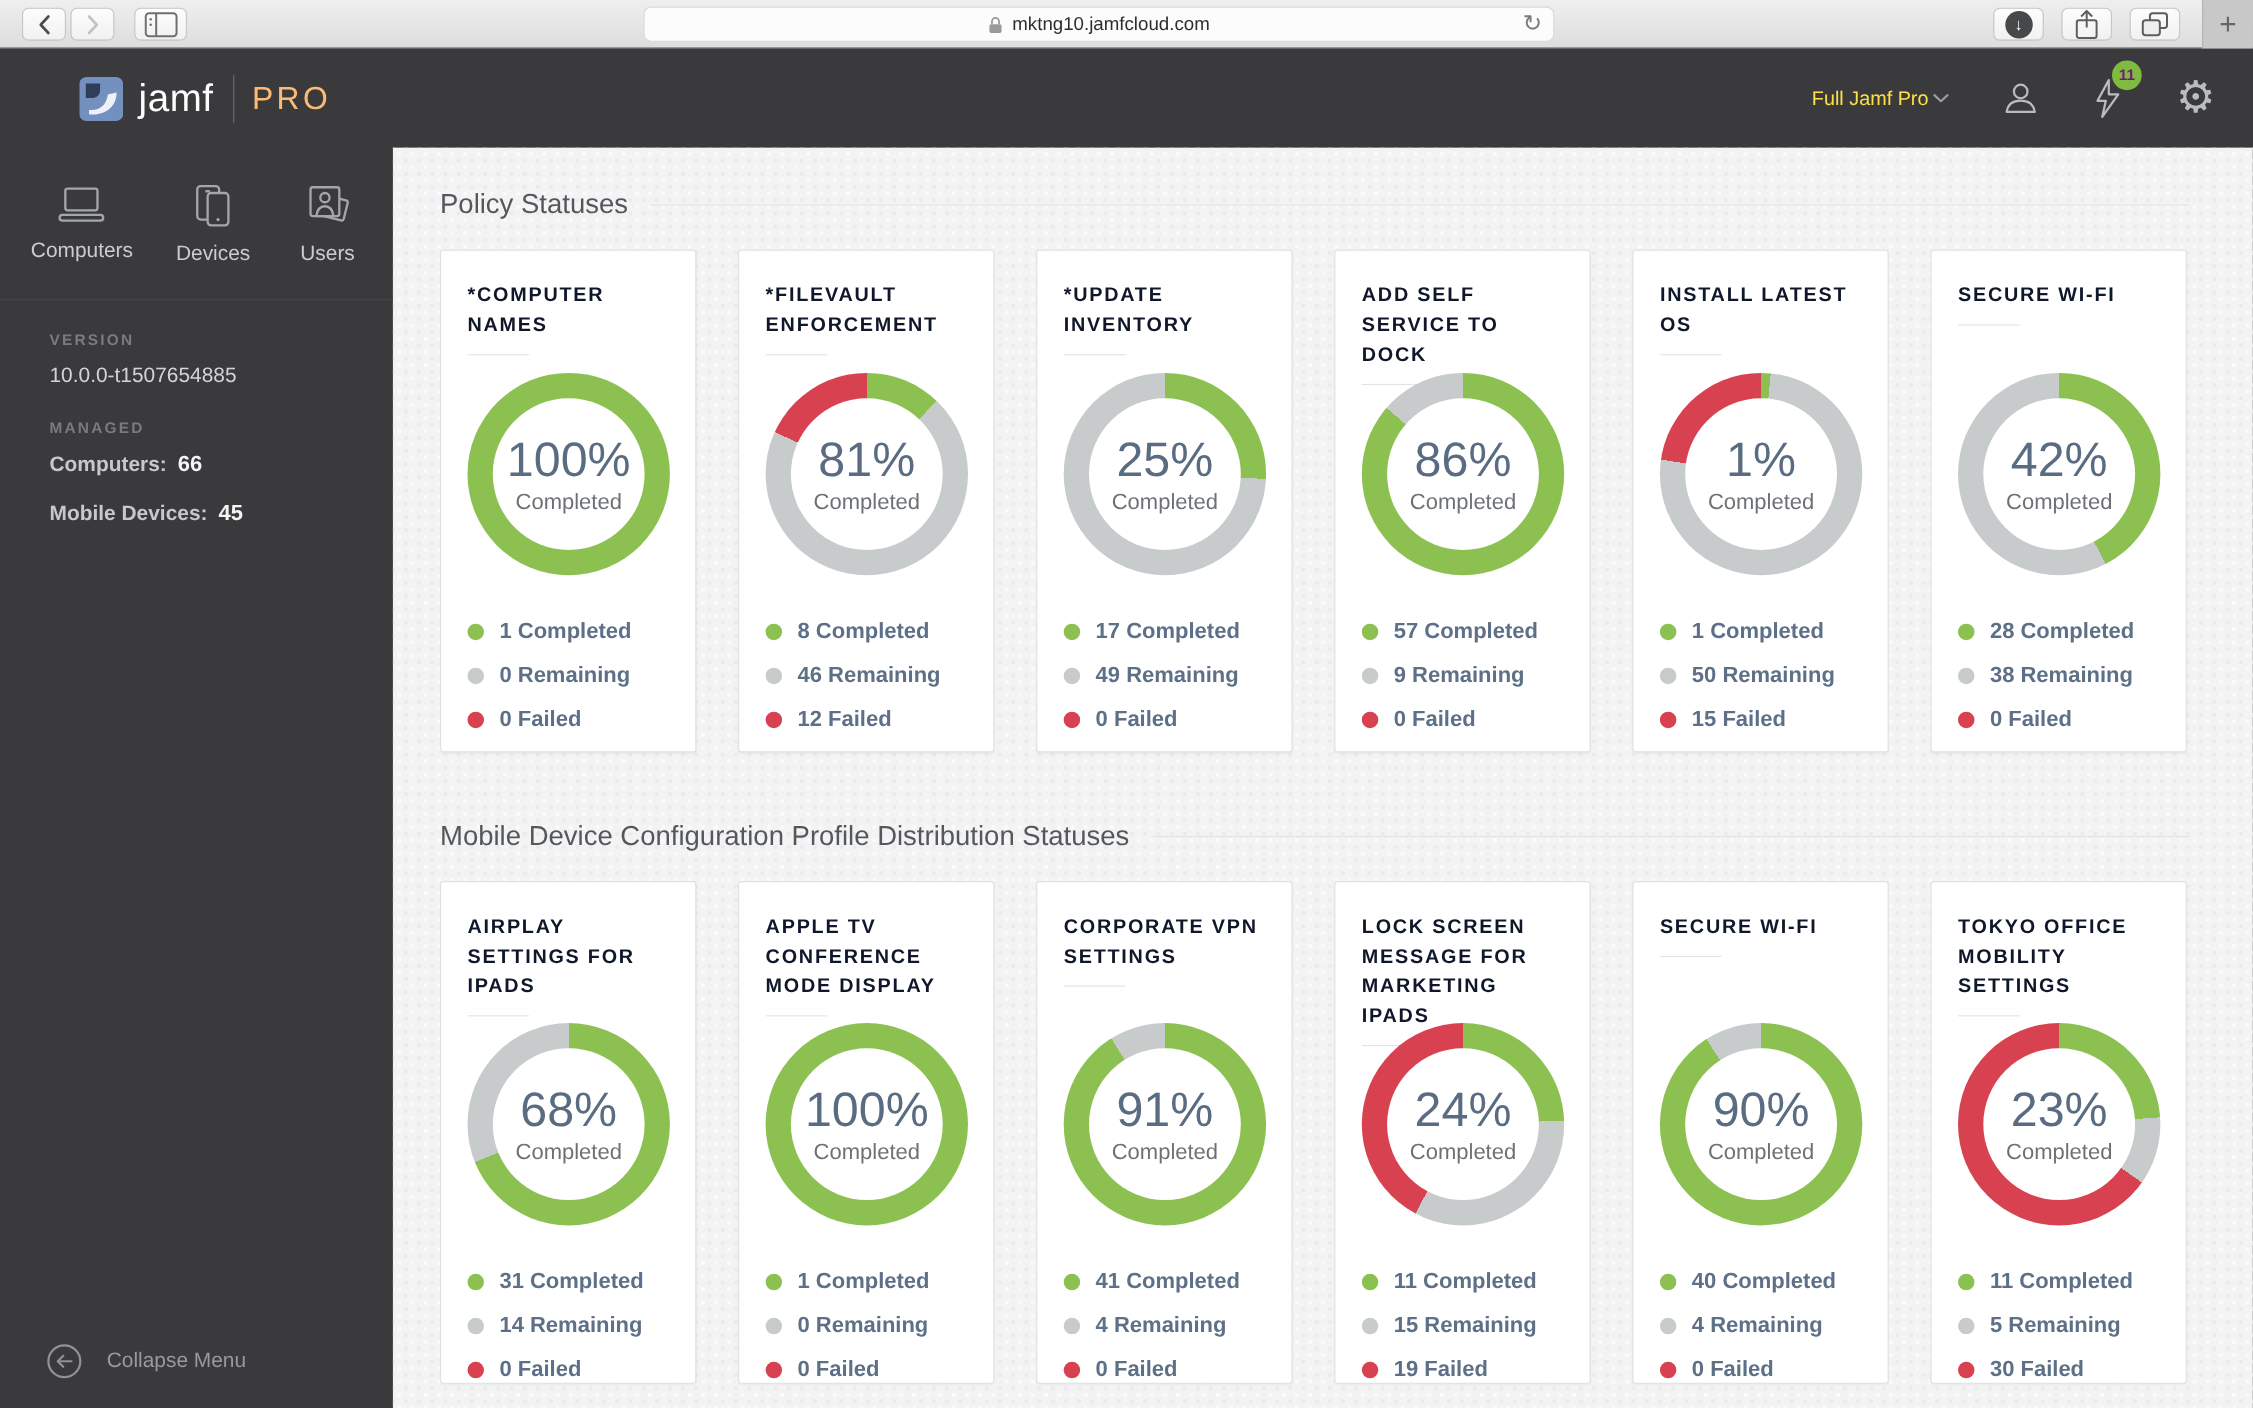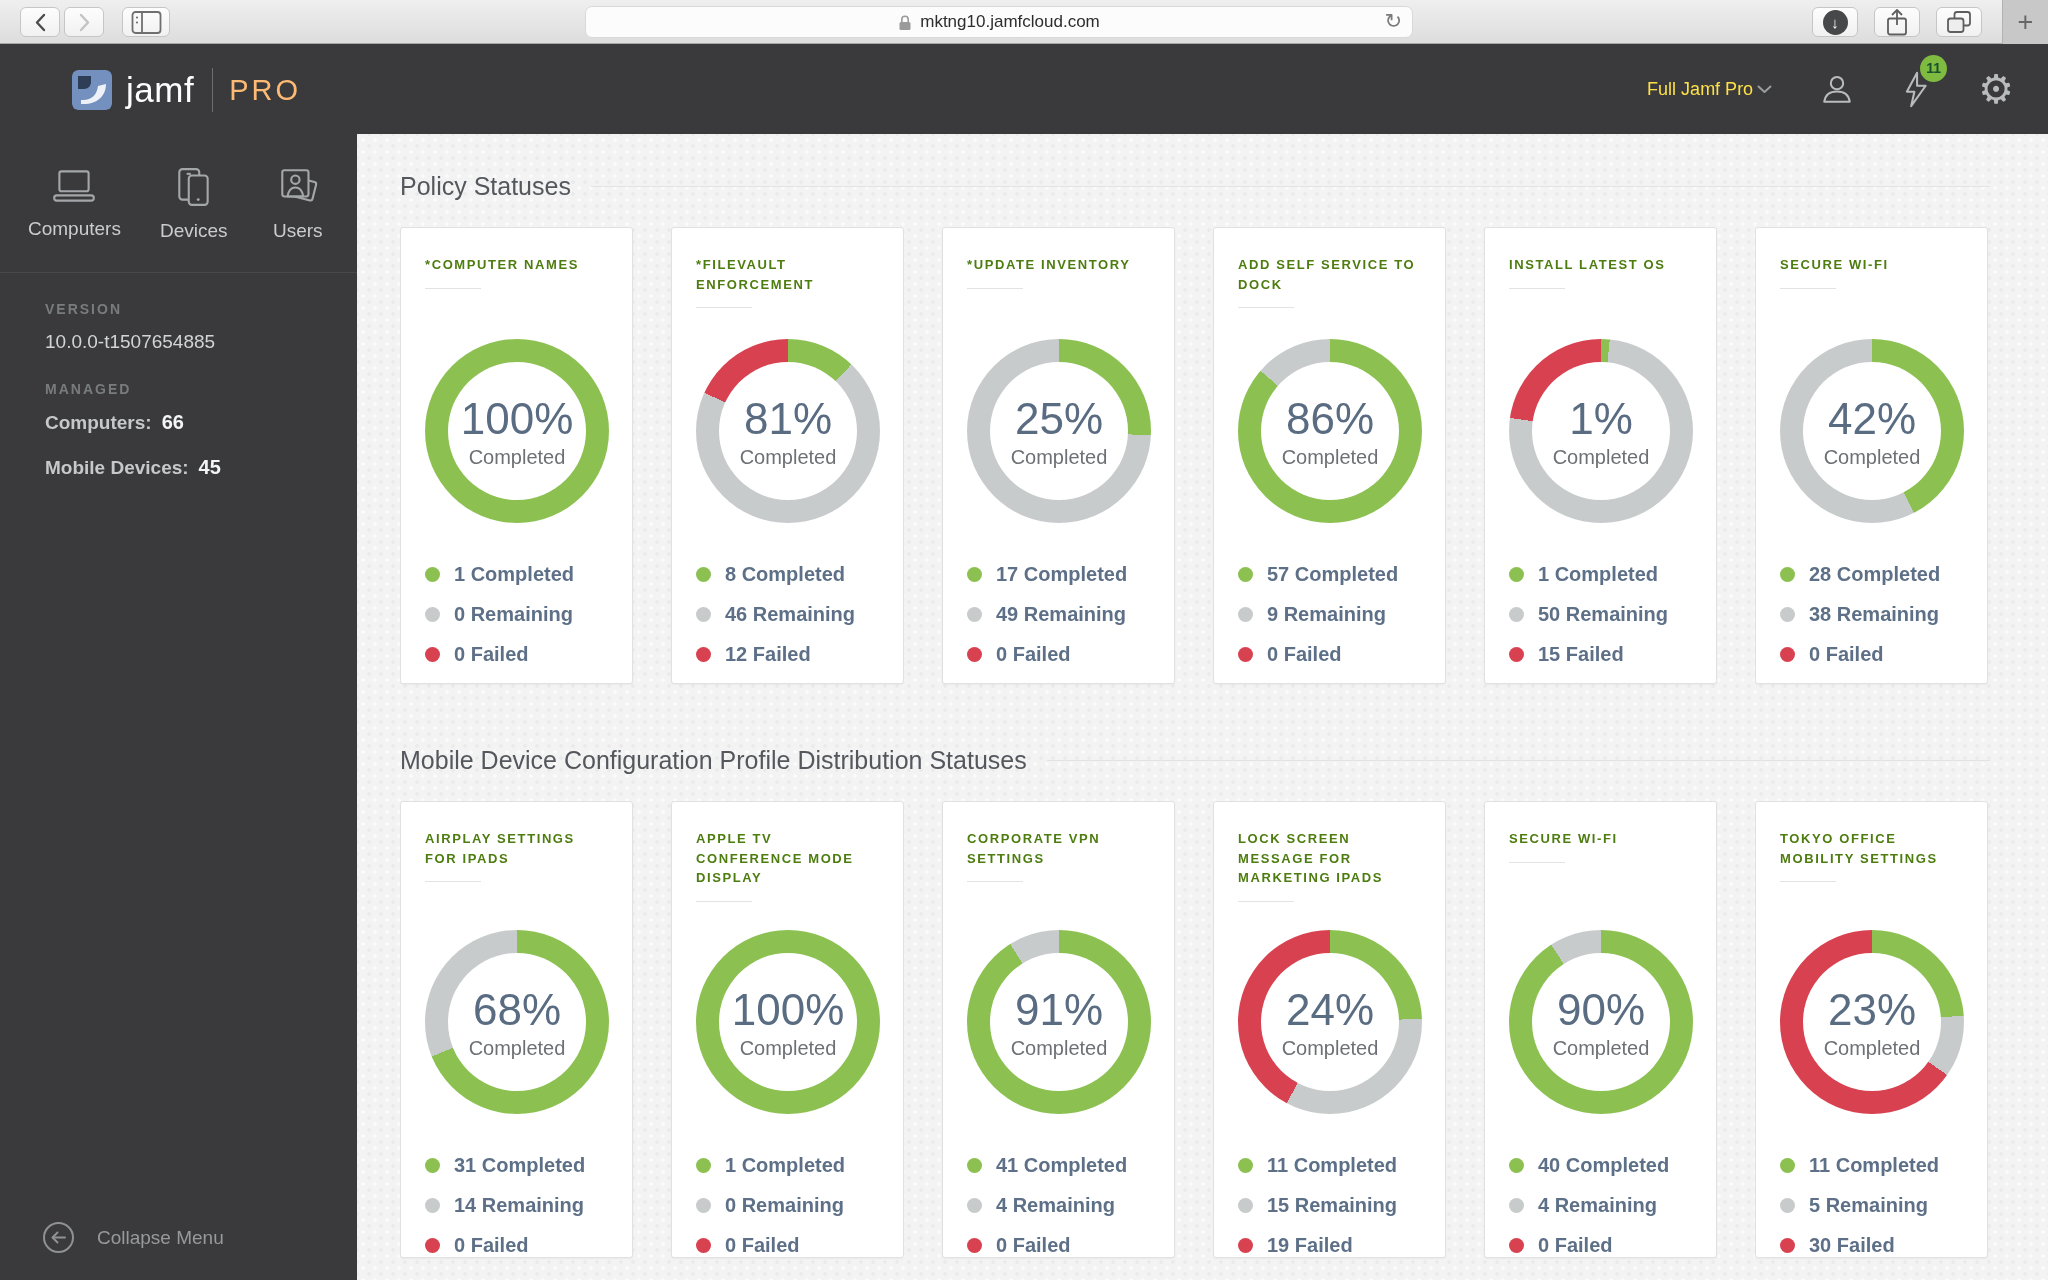--- a/index.html
+++ b/index.html
@@ -32,21 +32,21 @@
   .app-header { position:absolute; left:0; top:44px; width:2048px; height:90px; background:#3a3a3c; z-index:20; }
   .brand { position:absolute; left:72px; top:24px; display:flex; align-items:center; }
   .brand-mark { width:40px; height:40px; border-radius:6px; overflow:hidden; }
   .brand-name { color:#fdfdfd; font-size:35px; margin-left:14px; letter-spacing:.5px; }
   .brand-divider { width:1px; height:44px; background:#6c6f71; margin:0 16px 0 18px; }
   .brand-suffix { color:#fdba74; font-size:29px; letter-spacing:3px; }
   .header-right { position:absolute; right:34px; top:0; height:90px; display:flex; align-items:center; gap:48px; }
   .context-picker { display:flex; align-items:center; gap:4px; color:#fde047; font-size:18px; }
   .icon-btn { position:relative; display:flex; align-items:center; justify-content:center; }
   .badge { position:absolute; top:-16px; right:-17px; min-width:27px; height:27px; border-radius:50%;
-    color:#14532d; font-size:14px; font-weight:bold; display:flex; align-items:center; justify-content:center;margin-left:17px; }
+    color:#701a75; font-size:14px; font-weight:bold; display:flex; align-items:center; justify-content:center;margin-left:17px; }
   .gear-glyph { font-size:40px; color:#b9bcbe; font-family:"DejaVu Sans", sans-serif; line-height:1; }
 
   
   .sidebar { position:absolute; left:0; top:134px; width:357px; bottom:0; background:#3a3a3c; z-index:10; }
   .nav { display:flex; justify-content:space-between; padding:32px 28px 30px 28px;gap:39px; }
   .nav-item { display:flex; flex-direction:column; align-items:center; gap:12px; width:100px; }
   .nav-label { color:#caccce; font-size:19px; }
   .side-meta { border-top:1px solid #48484a; padding:28px 0 0 45px; }
   .meta-heading { color:#797c7e; font-size:14px; font-weight:bold; letter-spacing:2px; margin-bottom:14px; }
   .meta-version { color:#d2d4d5; font-size:19px; margin-bottom:28px; }
@@ -66,21 +66,21 @@
   .section-head { display:flex; align-items:center; }
   .section-title { font-size:25px; font-weight:500; color:#54585d; margin-right:20px; white-space:nowrap; }
   .section-rule { flex:1; height:1px; background:#e3e3e4; }
   .cards { display:grid; grid-template-columns:repeat(6, 233px); gap:38px; margin-top:26px; }
   .section + .section { margin-top:62px; }
 
   .card { height:457px; background:#fff; border:1px solid #e0e1e3; border-radius:3px;
     padding:27px 24px; box-shadow:0 1px 2px rgba(0,0,0,.04); }
   .card-head { height:84px; }
   .section:nth-child(2) .card-head { height:101px; }
-  .card-title { font-size:13px; font-weight:bold; color:#4d7c0f; letter-spacing:1.6px;
+  .card-title { font-size:18px; font-weight:bold; color:#0f172a; letter-spacing:1.6px;
     line-height:1.5; text-transform:uppercase; }
   .card-title-rule { width:56px; height:1px; background:#e3e3e4; margin-top:13px; }
   .donut { position:relative; width:184px; height:184px; border-radius:50%; margin:0 auto; }
   .donut-hole { position:absolute; inset:23px; background:#fff; border-radius:50%;
     display:flex; flex-direction:column; align-items:center; justify-content:center; }
   .donut-percent { font-size:44px; color:#5a6c82; }
   .donut-caption { font-size:20px; color:#6d7175; margin-top:2px; }
   .legend { margin-top:40px; }
   .legend-row { display:flex; align-items:center; gap:14px; margin-bottom:17px; }
   .dot { width:15px; height:15px; border-radius:50%; flex:0 0 auto; }

